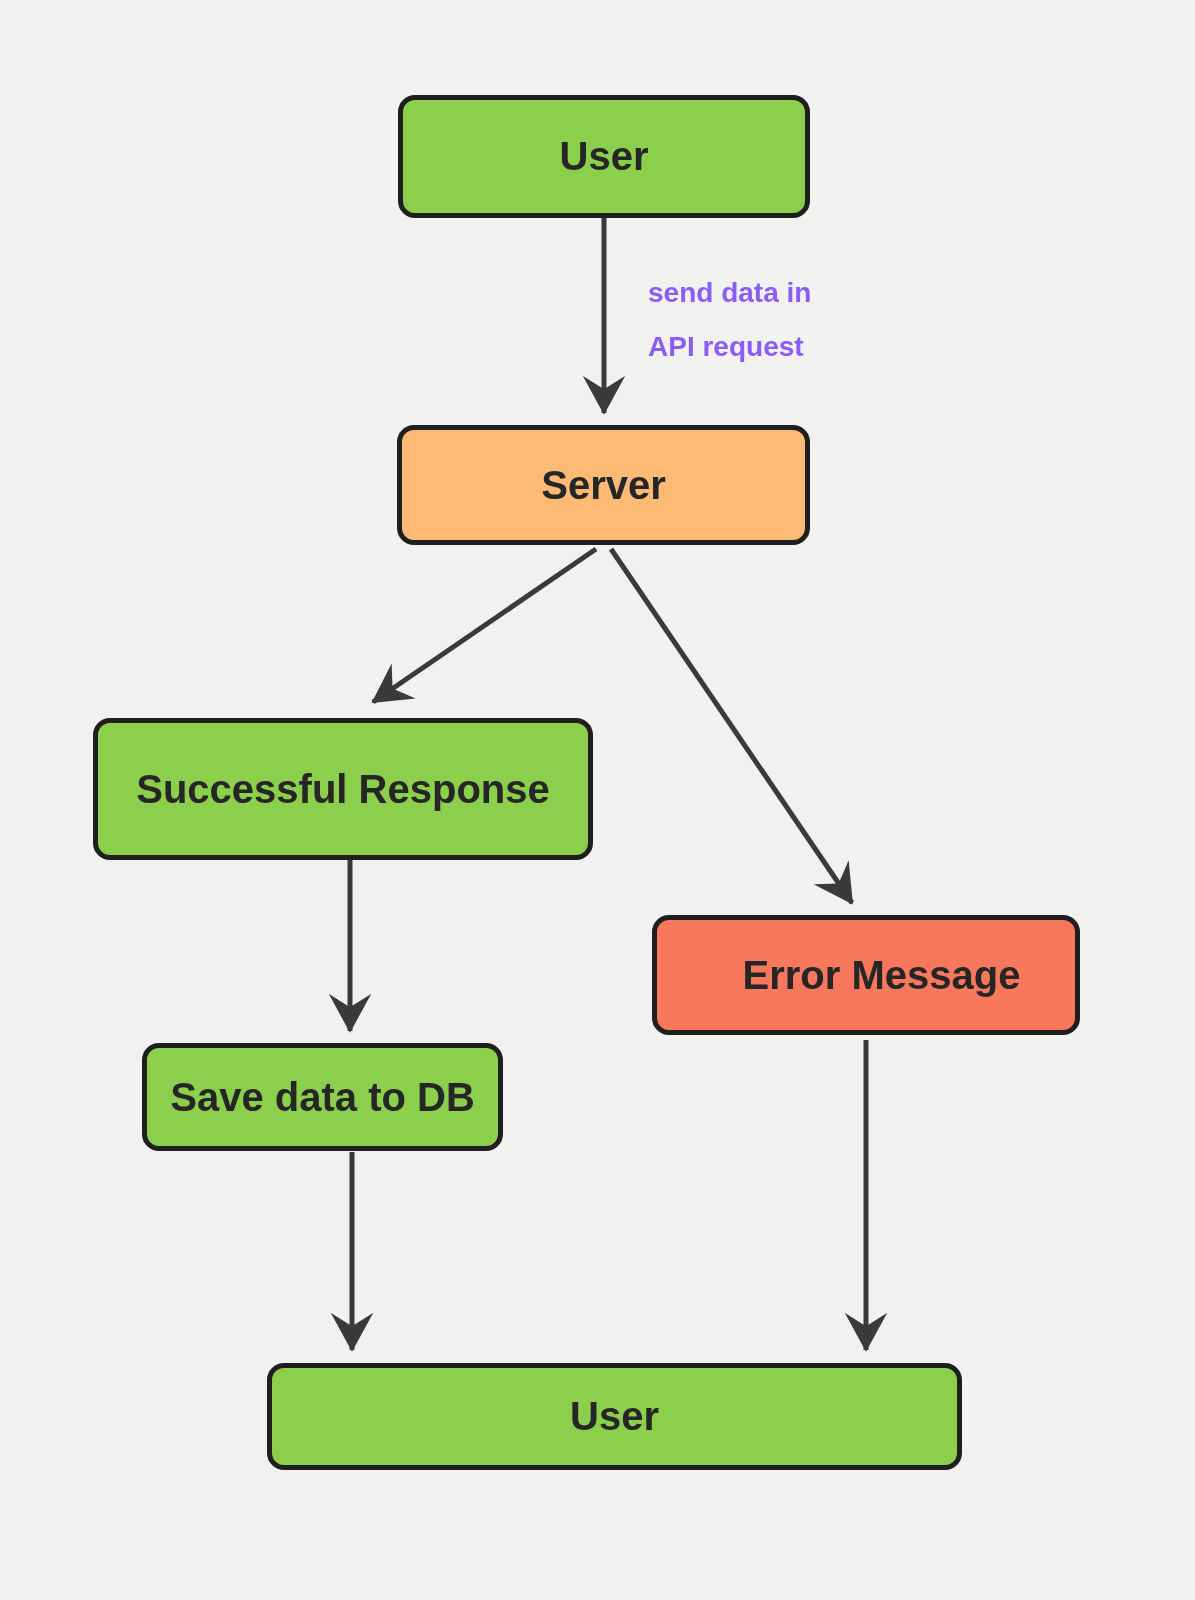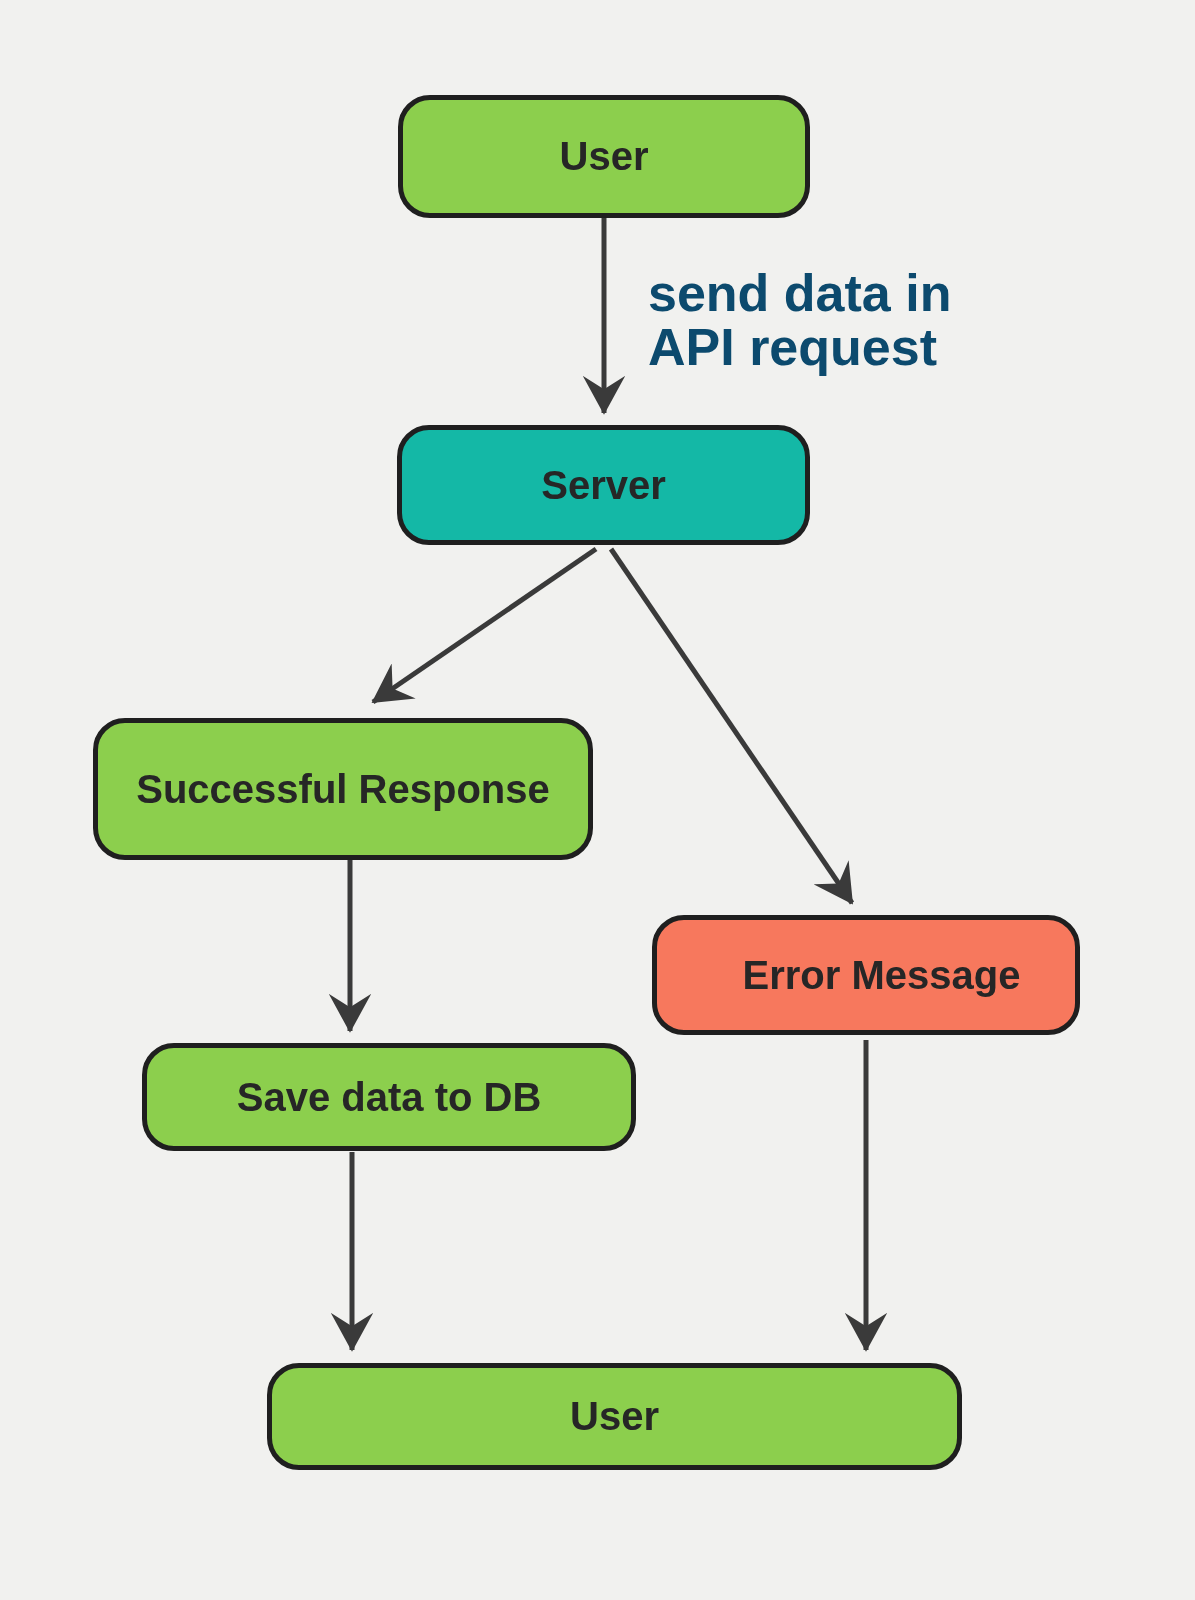--- a/index.html
+++ b/index.html
@@ -18,45 +18,45 @@
   .edges-layer {
     position: absolute;
     left: 0; top: 0;
     width: 1195px;
     height: 1600px;
   }
   .node {
     position: absolute;
     box-sizing: border-box;
     border: 5px solid #1F1F1F;
-    border-radius: 32px;
+    border-radius: 17px;
     display: flex;
     align-items: center;
     justify-content: center;
     font-size: 40px;
     font-weight: 700;
     color: #262626;
     letter-spacing: 0px;
   }
   .fill-green  { background: #8CCF4D; }
-  .fill-yellow { background: #14b8a6; }
+  .fill-yellow { background: #fdba74; }
   .fill-salmon { background: #F7785D; }
 
   .n-user-top   { left: 398px; top: 95px;   width: 412px; height: 123px; }
   .n-server     { left: 397px; top: 425px;  width: 413px; height: 120px; }
   .n-successful { left: 93px;  top: 718px;  width: 500px; height: 142px; }
   .n-error      { left: 652px; top: 915px;  width: 428px; height: 120px; padding-left: 31px; }
-  .n-savedb     { left: 142px; top: 1043px; width: 494px; height: 108px; }
+  .n-savedb     { left: 142px; top: 1043px; width: 361px; height: 108px; }
   .n-user-bottom{ left: 267px; top: 1363px; width: 695px; height: 107px; }
 
   .edge-label {
     position: absolute;
-    font-size: 52px;
+    font-size: 28px;
     font-weight: 700;
-    color: #0c4a6e;
+    color: #8b5cf6;
     white-space: nowrap;
   }
   .l-send     { left: 648px; top: 266px; line-height: 54px; }
   .l-response { left: 477px; top: 642px; }
 </style>
 </head>
 <body>
 
 <div class="canvas">
 

